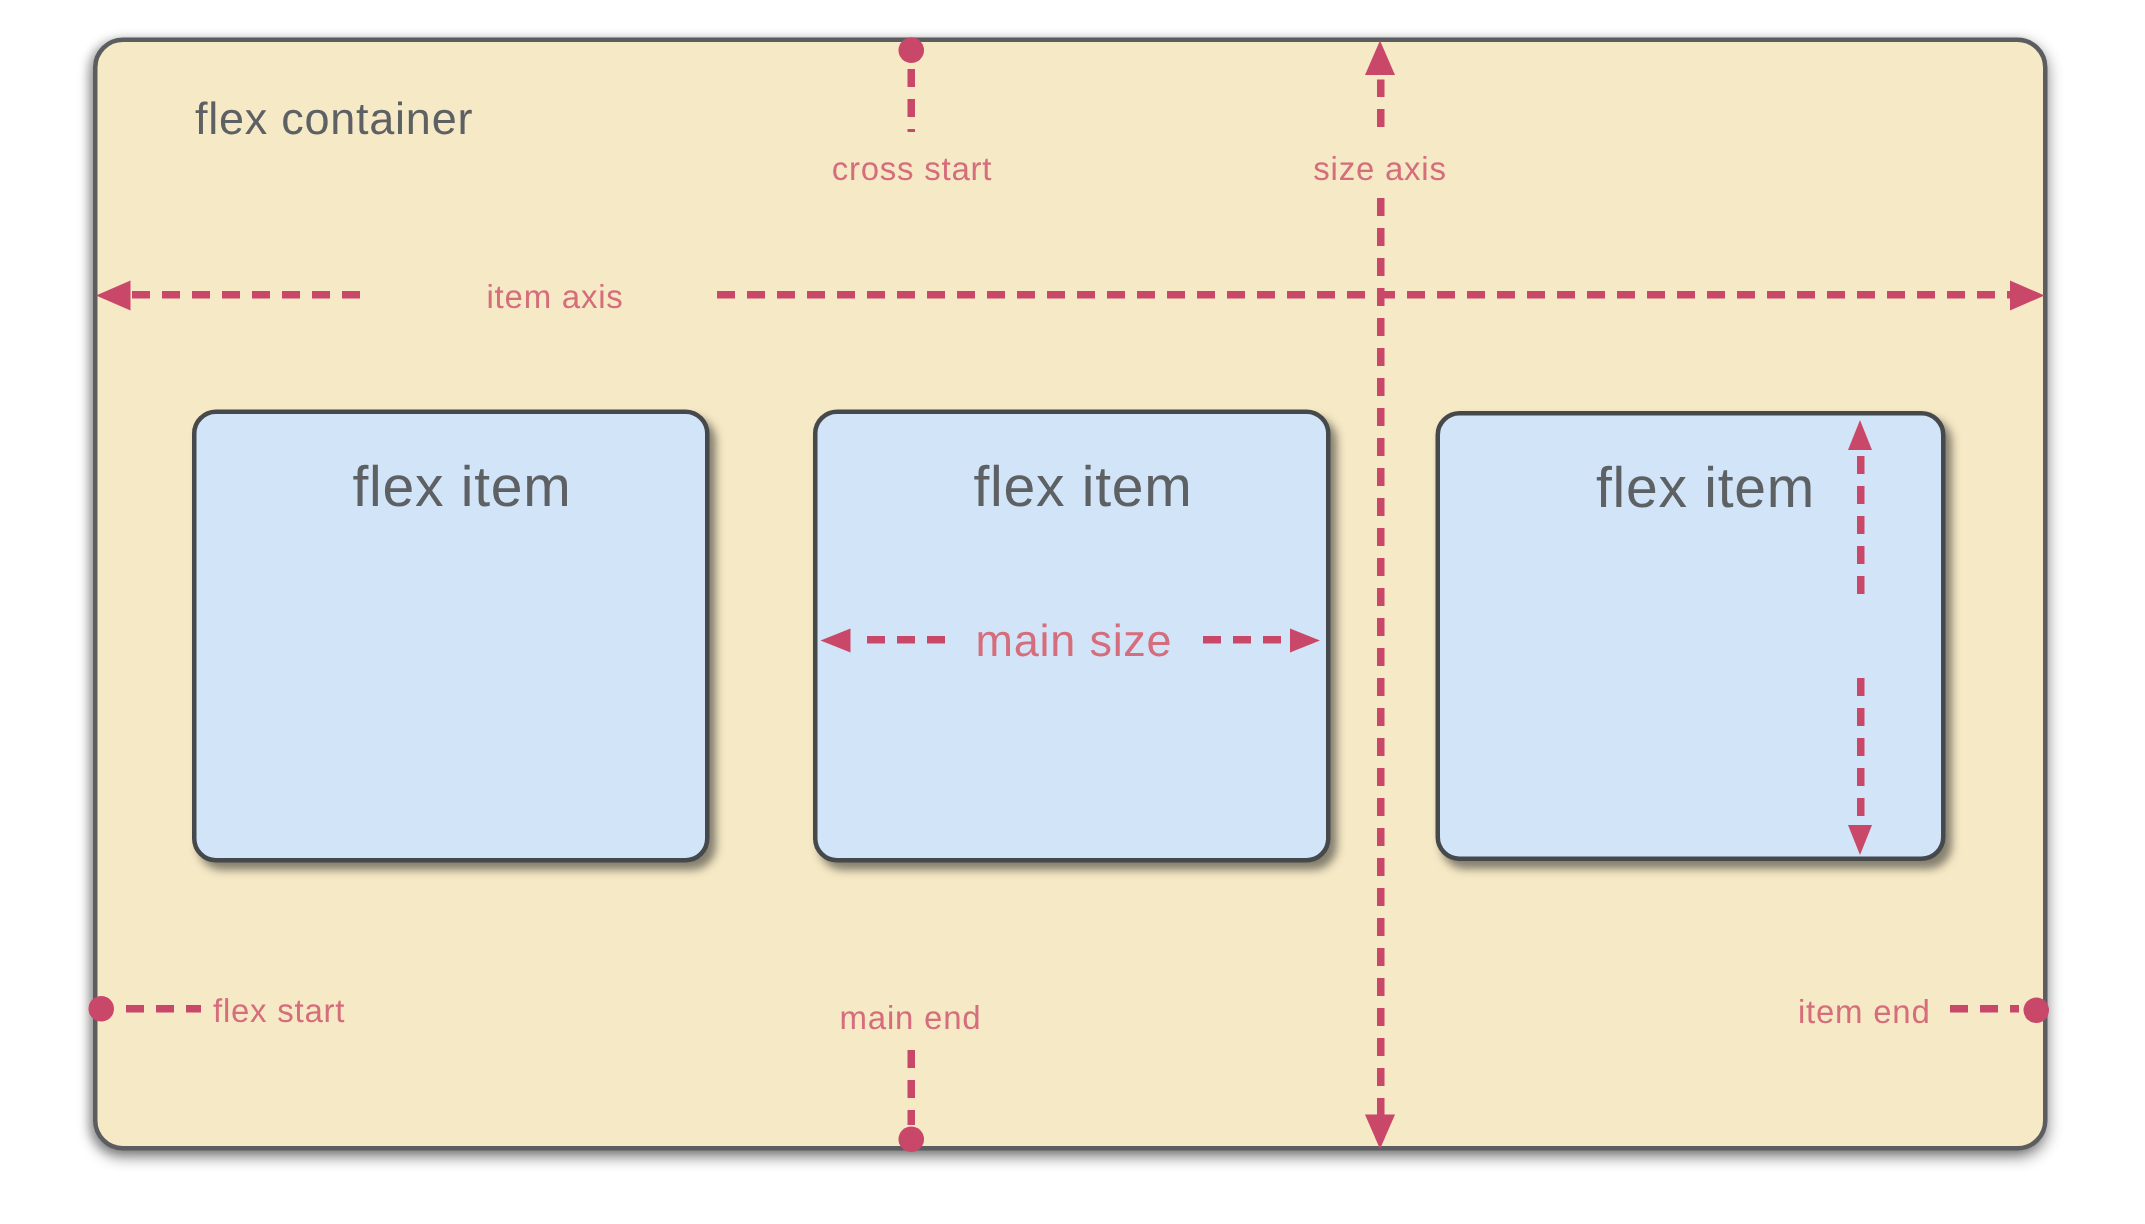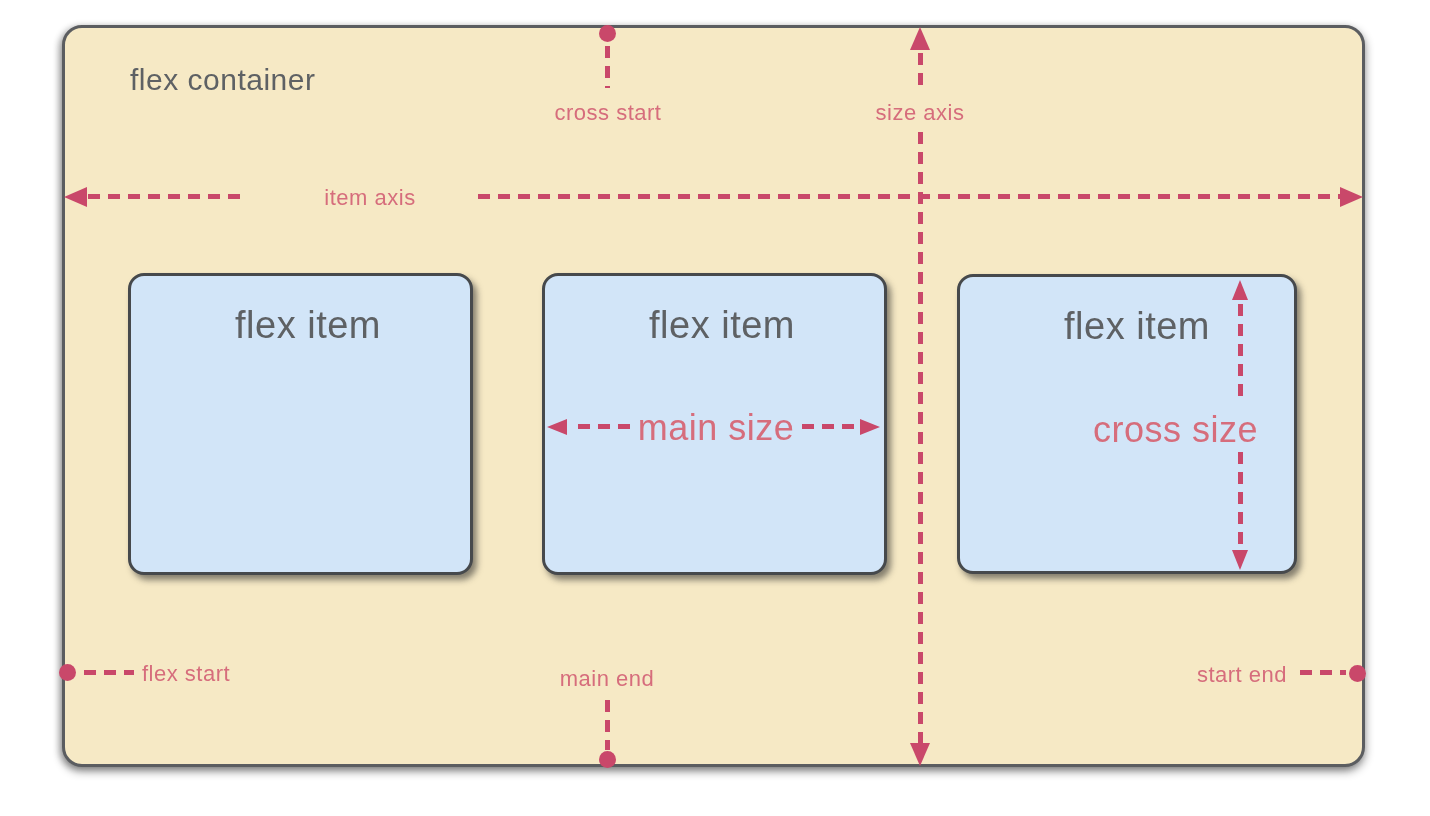--- a/index.html
+++ b/index.html
@@ -65,21 +65,21 @@
   .dot{position:absolute;width:17px;height:17px;border-radius:50%;background:var(--accent-pink);}
 
   
   .pink-label{
     position:absolute;color:var(--accent-pink-text);
     font-size:22px;letter-spacing:0.5px;white-space:nowrap;
   }
   .center-xy{transform:translate(-50%,-50%);}
   .center-y{transform:translateY(-50%);}
   .right-y{transform:translate(-100%,-50%);}
-  .size-label{font-size:36px;}
+  .size-label{font-size:30px;}
 </style>
 </head>
 <body>
 
 <div class="canvas">
 
   <div class="flex-container"></div>
   <span class="container-label">flex container</span>
 
   <div class="flex-item item-1">
@@ -109,29 +109,28 @@
   <span class="pink-label center-xy" style="left:608px;top:113px;">cross start</span>
 
   <span class="pink-label center-xy" style="left:607px;top:679px;">main end</span>
   <div class="vdash" style="left:605px;top:700px;height:50px;"></div>
   <div class="dot" style="left:599px;top:751px;"></div>
 
   <div class="dot" style="left:59px;top:664px;"></div>
   <div class="hdash" style="left:84px;top:670px;width:50px;"></div>
   <span class="pink-label center-y" style="left:142px;top:674px;">flex start</span>
 
-  <span class="pink-label right-y" style="left:1287px;top:675px;">start end</span>
+  <span class="pink-label right-y" style="left:1287px;top:675px;">item end</span>
   <div class="hdash" style="left:1300px;top:670px;width:46px;"></div>
   <div class="dot" style="left:1349px;top:665px;"></div>
 
   <div class="arr arr-sm arr-left" style="left:547px;top:419px;"></div>
   <div class="hdash" style="left:578px;top:424px;width:56px;"></div>
   <span class="pink-label size-label center-xy" style="left:716px;top:428px;">main size</span>
   <div class="hdash" style="left:802px;top:424px;width:54px;"></div>
   <div class="arr arr-sm arr-right" style="left:860px;top:419px;"></div>
 
   <div class="arr arr-sm arr-up" style="left:1232px;top:280px;"></div>
   <div class="vdash" style="left:1238px;top:304px;height:100px;"></div>
-  <span class="pink-label size-label right-y" style="left:1258px;top:430px;">cross size</span>
   <div class="vdash" style="left:1238px;top:452px;height:96px;"></div>
   <div class="arr arr-sm arr-down" style="left:1232px;top:550px;"></div>
 
 </div>
 
 </body></html>

